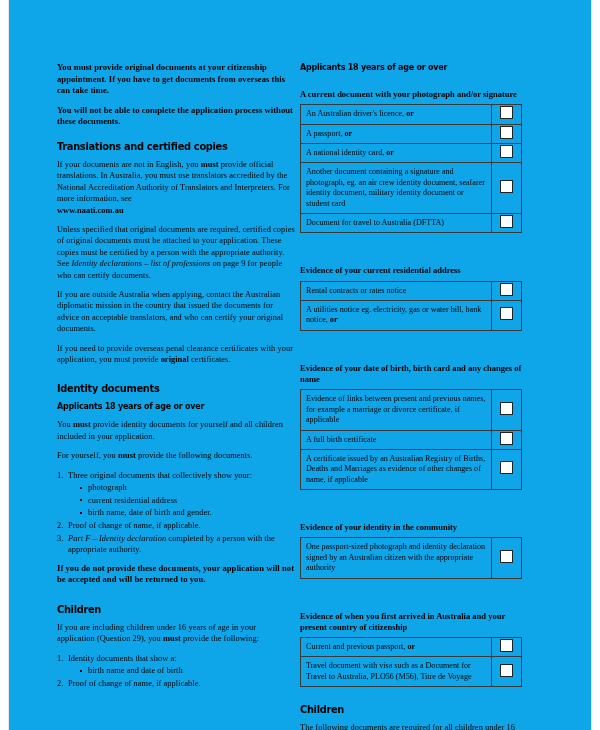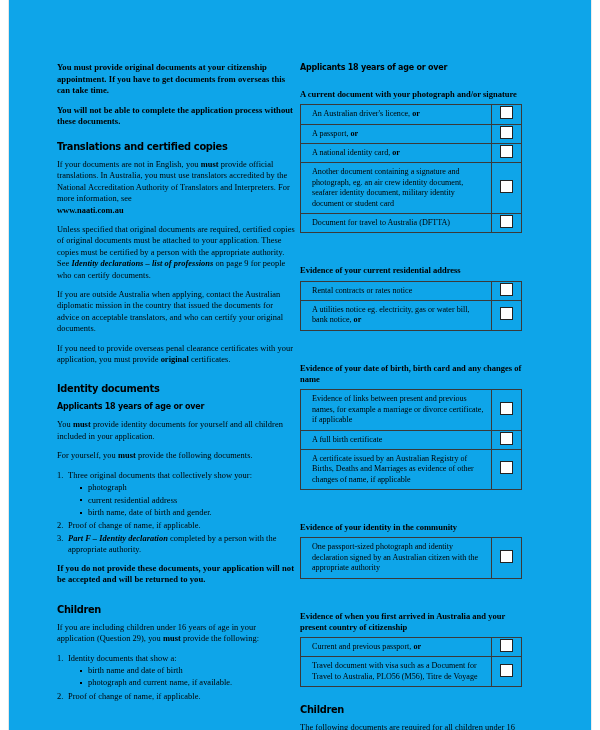--- a/index.html
+++ b/index.html
@@ -69,21 +69,21 @@
     transform-origin:left center;
   }
   h4.tbl-head {
     font-family:"Liberation Serif", serif;
     font-size:8.5px;
     font-weight:bold;
     line-height:11.2px;
     margin:16px 0 4px 0;
   }
   b, strong { font-weight:bold; }
-  i, em { font-style:italic;font-weight:bold; }
+  i, em { font-style:italic; }
   .spacer-sm { height:4px; }
   .spacer-md { height:9px; }
   .spacer-lg { height:14px; }
 
   
   ol.num {
     margin:0 0 7px 0;
     padding:0;
     list-style:none;
   }
@@ -116,21 +116,21 @@
   
   table.doc {
     border-collapse:collapse;
     width:222px;
     margin:0 0 2px 0;
     table-layout:fixed;
   }
   table.doc td {
     border:0.8px solid #3a3a3a;
     vertical-align:middle;
-    padding:4px 5px 4px 11px;
+    padding:4px 5px 4px 5px;
     font-family:"Liberation Serif", serif;
     font-size:8.1px;
     line-height:10.4px;
   }
   table.doc td.cbcell {
     width:30px;
     padding:0;
     text-align:center;
   }
   .cbox {
@@ -189,21 +189,20 @@
     <div class="spacer-md"></div>
 
     <h2 class="sec">Children</h2>
 
     <p><span>If you are including children under 16 years of age in your application (Question 29), you </span><b>must</b><span> provide the following:</span></p>
 
     <ol class="num">
       <li><span class="n">1.</span><span>Identity documents that show a:</span>
         <ul class="bul">
           <li>birth name and date of birth</li>
-          <li>photograph and current name, if available.</li>
         </ul>
       </li>
       <li><span class="n">2.</span><span>Proof of change of name, if applicable.</span></li>
     </ol>
   </div>
 
   <div class="col-right">
 
     <h3 class="sub">Applicants 18 years of age or over</h3>
 

